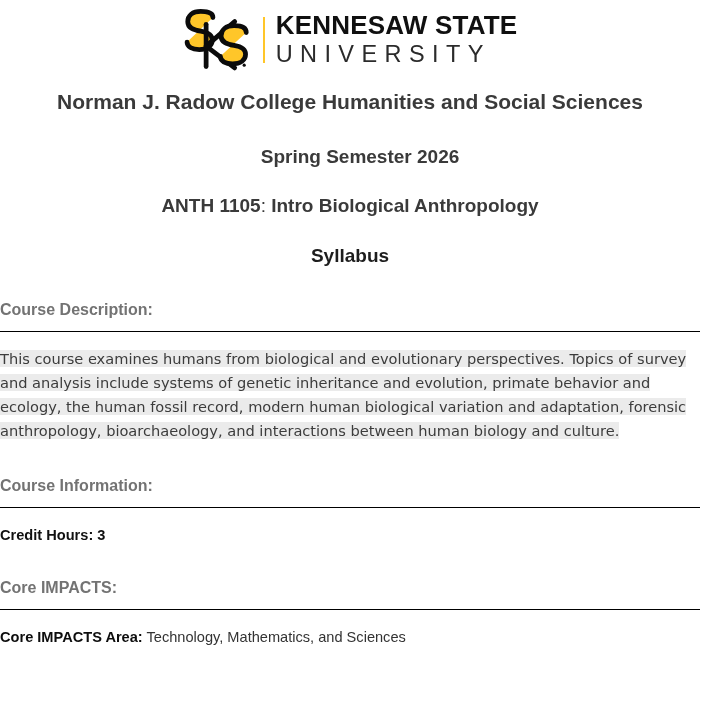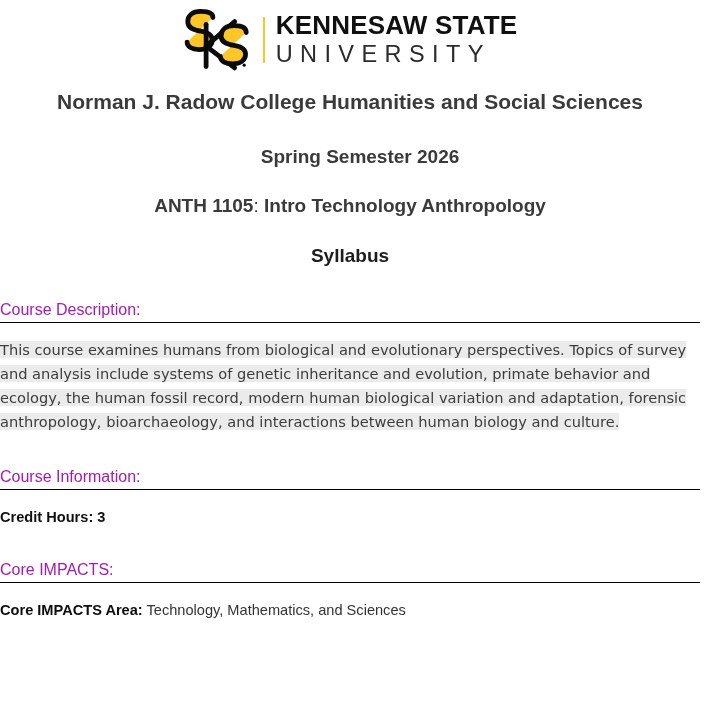--- a/index.html
+++ b/index.html
@@ -103,24 +103,24 @@
     margin-top: 28px;
     color: #1d1d1d;
   }
 
   
   .section {
     margin-top: 33px;
   }
   .section-heading {
     font-size: 16px;
-    font-weight: normal;
-    color: #a21caf;
+    font-weight: bold;
+    color: #737373;
     line-height: 1.25;
-    padding-bottom: 2px;
+    padding-bottom: 11px;
     border-bottom: 1.4px solid #000000;
   }
 
   .body-para {
     font-family: "DejaVu Sans", sans-serif;
     font-size: 14.6px;
     font-weight: normal;
     line-height: 24px;
     color: #3c3c3c;
   }
@@ -189,21 +189,21 @@
       </div>
 
     </div>
   </div>
 
   <div class="doc-head head-college">Norman J. Radow College Humanities and Social Sciences</div>
 
   <div class="doc-head head-semester">Spring Semester 2026</div>
 
   <div class="doc-head head-course">
-    <span>ANTH 1105</span><span class="colon">:</span> <span>Intro Technology Anthropology</span>
+    <span>ANTH 1105</span><span class="colon">:</span> <span>Intro Biological Anthropology</span>
   </div>
 
   <div class="doc-head head-syllabus">Syllabus</div>
 
   <div class="section">
     <div class="section-heading">Course Description:</div>
     <p class="body-para"><span class="hl">This course examines humans from biological and evolutionary perspectives. Topics of survey and analysis include systems of genetic inheritance and evolution, primate behavior and ecology, the human fossil record, modern human biological variation and adaptation, forensic anthropology, bioarchaeology, and interactions between human biology and culture.</span></p>
   </div>
 
   <div class="section">

